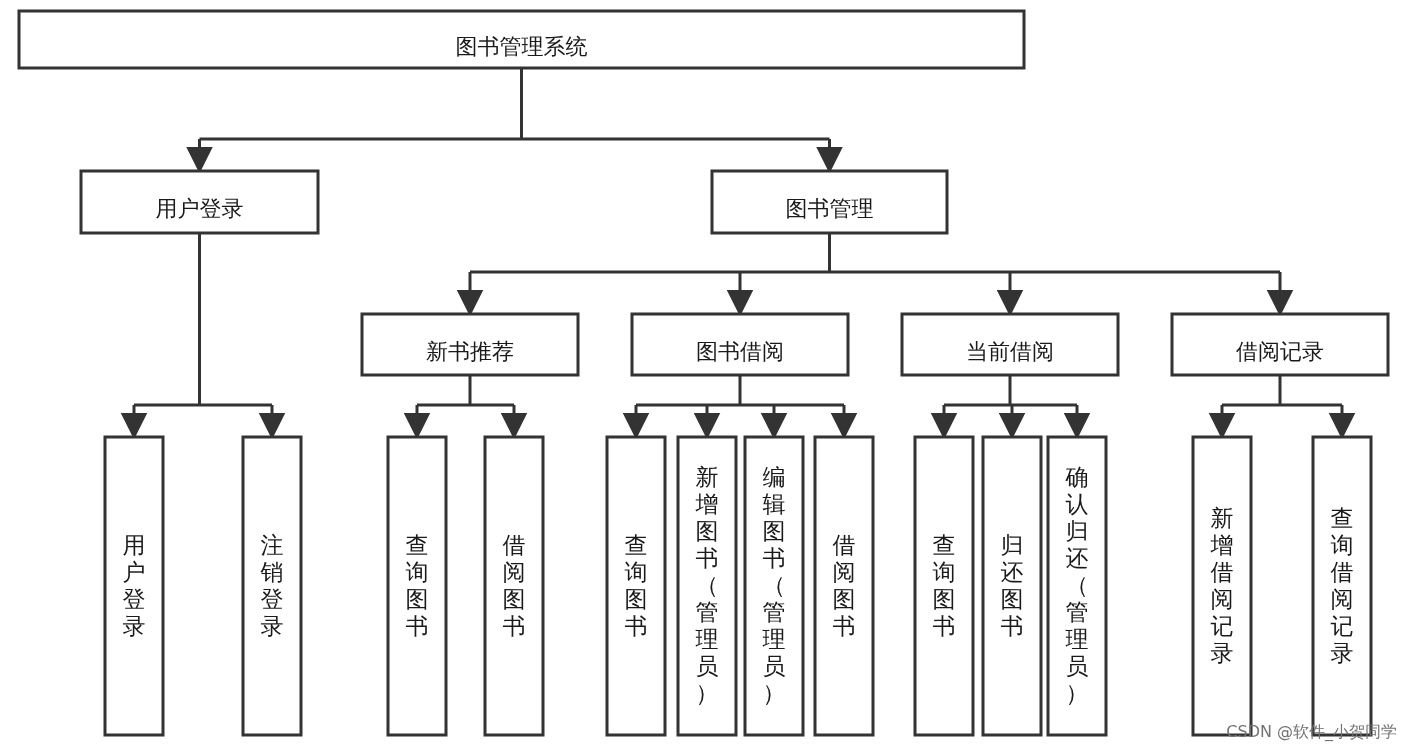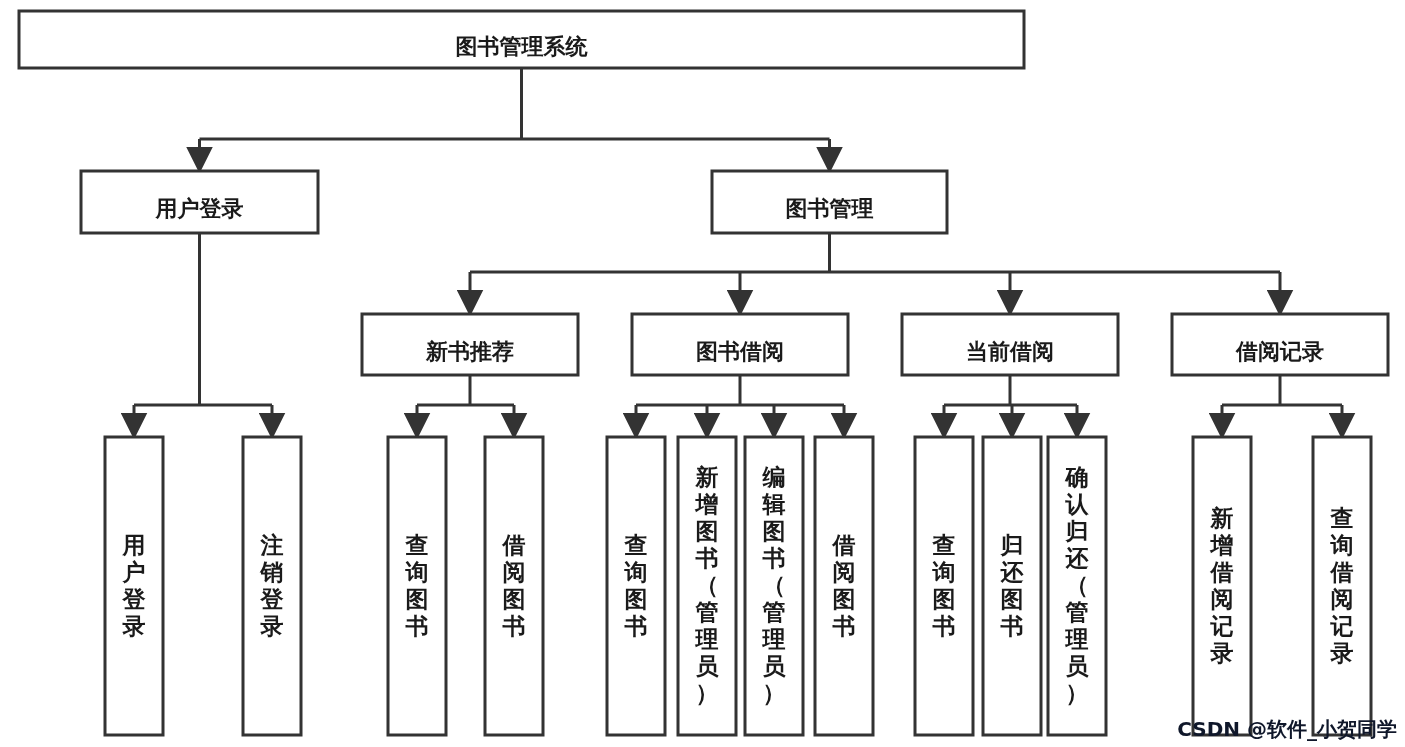--- a/index.html
+++ b/index.html
@@ -10,21 +10,20 @@
   body {
     width: 1405px;
     height: 747px;
     font-family: "DejaVu Sans", "Liberation Sans", sans-serif;
     overflow: hidden;
   }
   #diagram-root {
     position: relative;
     width: 1405px;
     height: 747px;
-    font-weight: bold;
   }
   svg#tree-svg {
     position: absolute;
     left: 0;
     top: 0;
     width: 1405px;
     height: 747px;
     display: block;
   }
   .node-rect {
@@ -48,22 +47,22 @@
   }
   .arrow-head {
     fill: #333333;
     stroke: none;
   }
   .watermark {
     position: absolute;
     right: 8px;
     bottom: 4px;
     font-family: "DejaVu Sans", "Liberation Sans", sans-serif;
-    font-size: 20px;
-    color: #0f172a;
+    font-size: 16px;
+    color: #737373;
     white-space: nowrap;
     pointer-events: none;
   }
 </style>
 </head>
 <body>
 
 <div id="diagram-root">
   <svg id="tree-svg" viewBox="0 0 1405 747">
     <defs>

